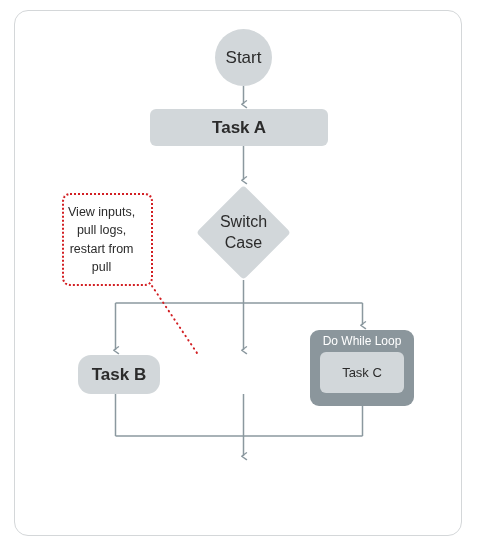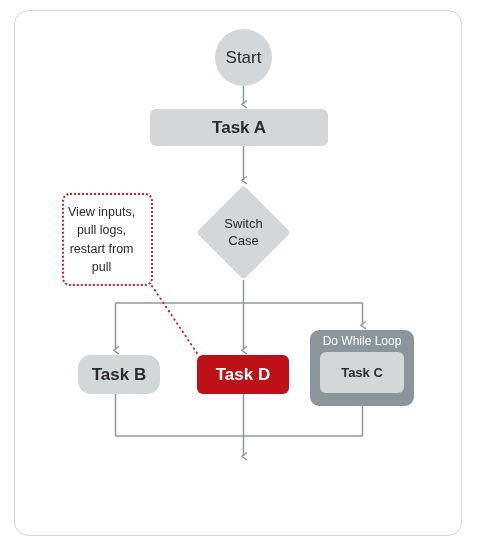--- a/index.html
+++ b/index.html
@@ -110,21 +110,21 @@
   #node-switch-label {
     position: absolute;
     left: 0;
     top: 0;
     width: 100%;
     height: 100%;
     display: flex;
     align-items: center;
     justify-content: center;
     text-align: center;
-    font-size: 13px;
+    font-size: 16px;
     line-height: 1.3;
     color: #2b2b2b;
   }
   #loop-container {
     position: absolute;
     left: 310px;
     top: 330px;
     width: 104px;
     height: 76px;
     box-sizing: border-box;
@@ -147,21 +147,20 @@
     width: 84px;
     height: 41px;
     box-sizing: border-box;
     display: flex;
     align-items: center;
     justify-content: center;
     background: #d2d7da;
     border-radius: 6px;
     font-size: 13px;
     color: #2b2b2b;
-    font-weight: bold;
   }
   #callout {
     position: absolute;
     left: 62px;
     top: 193px;
     width: 91px;
     height: 93px;
     box-sizing: border-box;
     border: 2px dotted #d21f23;
     border-radius: 8px;
@@ -222,23 +221,20 @@
         <span>Switch</span><br>
         <span>Case</span>
       </span>
     </div>
   </div>
 
   <div class="node task" id="node-task-b">
     <span>Task B</span>
   </div>
 
-  <div class="node task" id="node-task-d">
-    <span>Task D</span>
-  </div>
 
   <div id="loop-container">
     <div id="loop-title">Do While Loop</div>
     <div id="node-task-c">
       <span>Task C</span>
     </div>
   </div>
 
 
   <div id="callout">

